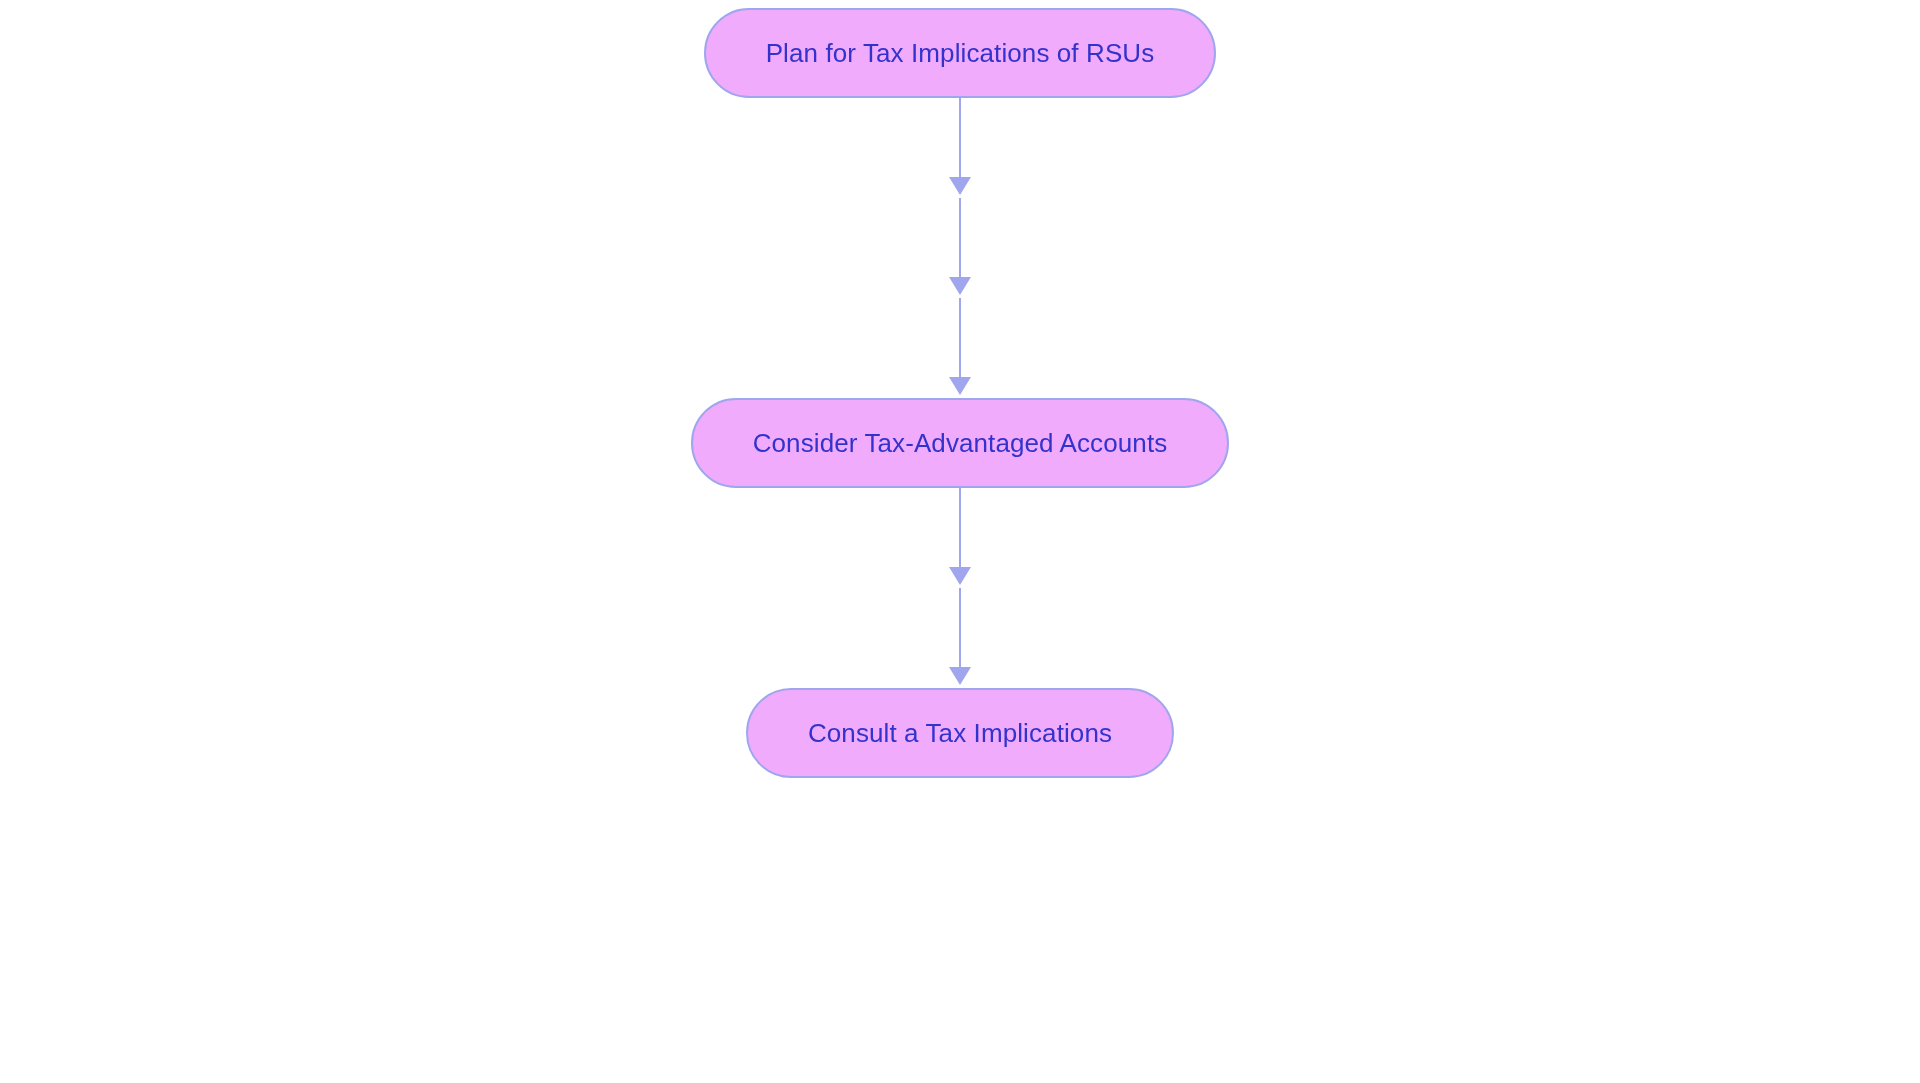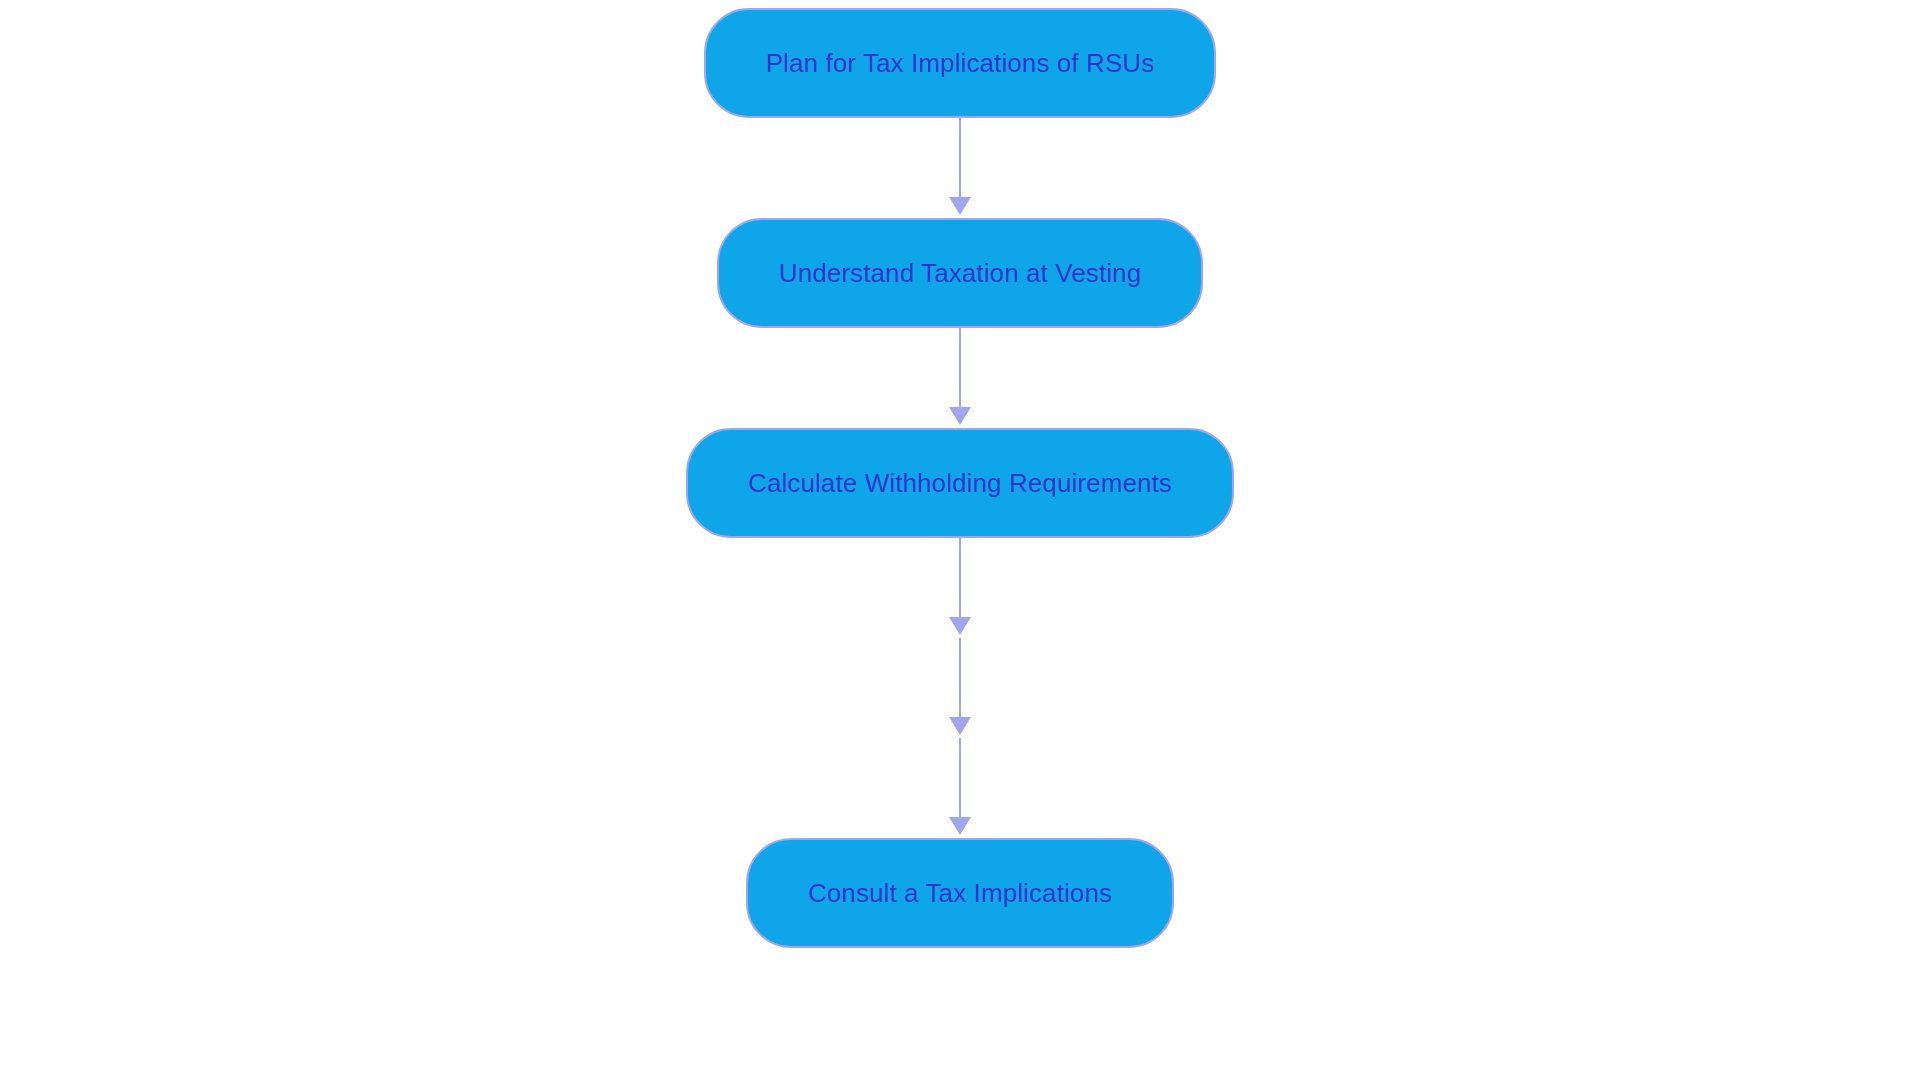--- a/index.html
+++ b/index.html
@@ -22,25 +22,25 @@
     display: flex;
     flex-direction: column;
     align-items: center;
     justify-content: flex-start;
     box-sizing: border-box;
     padding-top: 8px;
   }
 
   .node {
     box-sizing: border-box;
-    height: 110px;
+    height: 90px;
     display: flex;
     align-items: center;
     justify-content: center;
-    background: #0ea5e9;
+    background: #f0abfc;
     border: 2px solid #a0a6ee;
     border-radius: 45px;
     padding: 0 60px;
     white-space: nowrap;
   }
 
   .node-label {
     color: #3333cc;
     font-size: 26px;
     font-weight: 400;
@@ -80,38 +80,35 @@
 
   <div class="node">
     <span class="node-label">Plan for Tax Implications of RSUs</span>
   </div>
 
   <div class="connector">
     <div class="connector-line"></div>
     <div class="connector-head"></div>
   </div>
 
-  <div class="node">
-    <span class="node-label">Understand Taxation at Vesting</span>
+
+  <div class="connector">
+    <div class="connector-line"></div>
+    <div class="connector-head"></div>
   </div>
+
 
   <div class="connector">
     <div class="connector-line"></div>
     <div class="connector-head"></div>
   </div>
 
   <div class="node">
-    <span class="node-label">Calculate Withholding Requirements</span>
+    <span class="node-label">Consider Tax-Advantaged Accounts</span>
   </div>
-
-  <div class="connector">
-    <div class="connector-line"></div>
-    <div class="connector-head"></div>
-  </div>
-
 
   <div class="connector">
     <div class="connector-line"></div>
     <div class="connector-head"></div>
   </div>
 
 
   <div class="connector">
     <div class="connector-line"></div>
     <div class="connector-head"></div>

